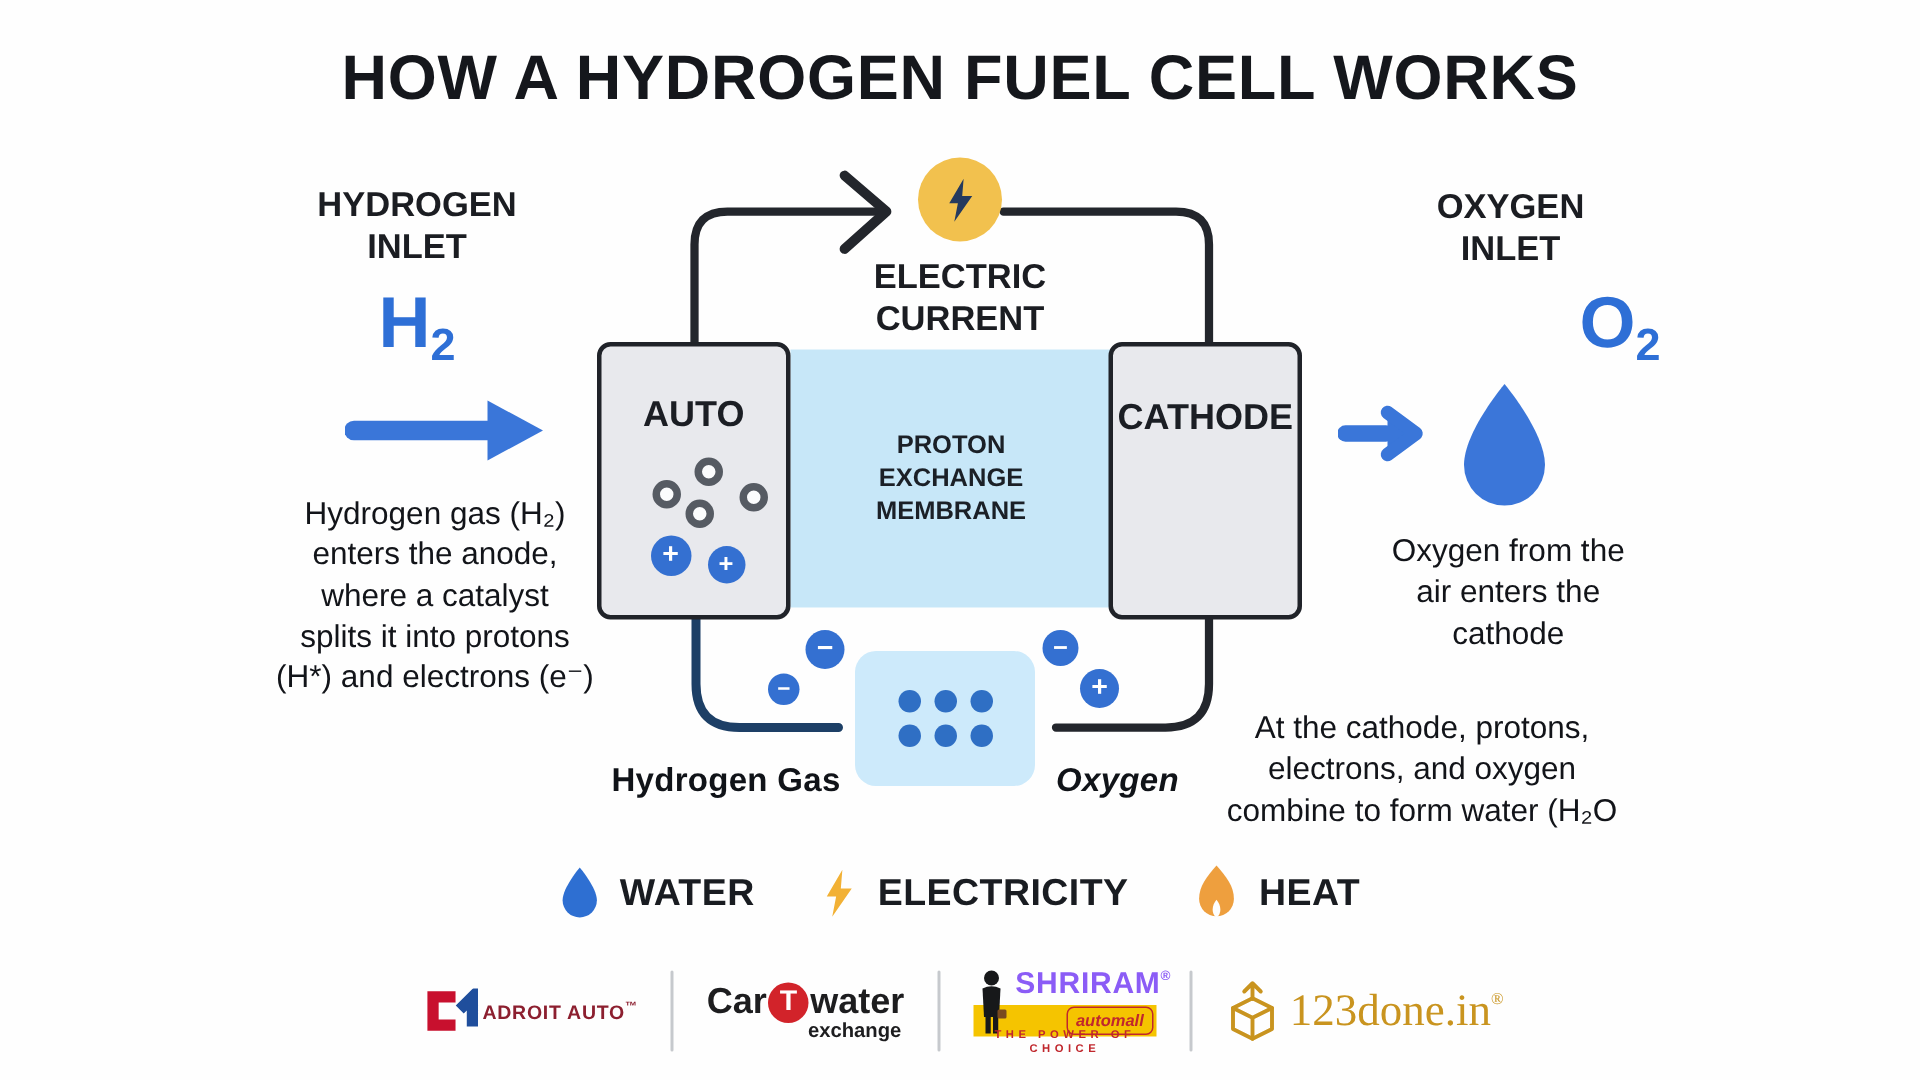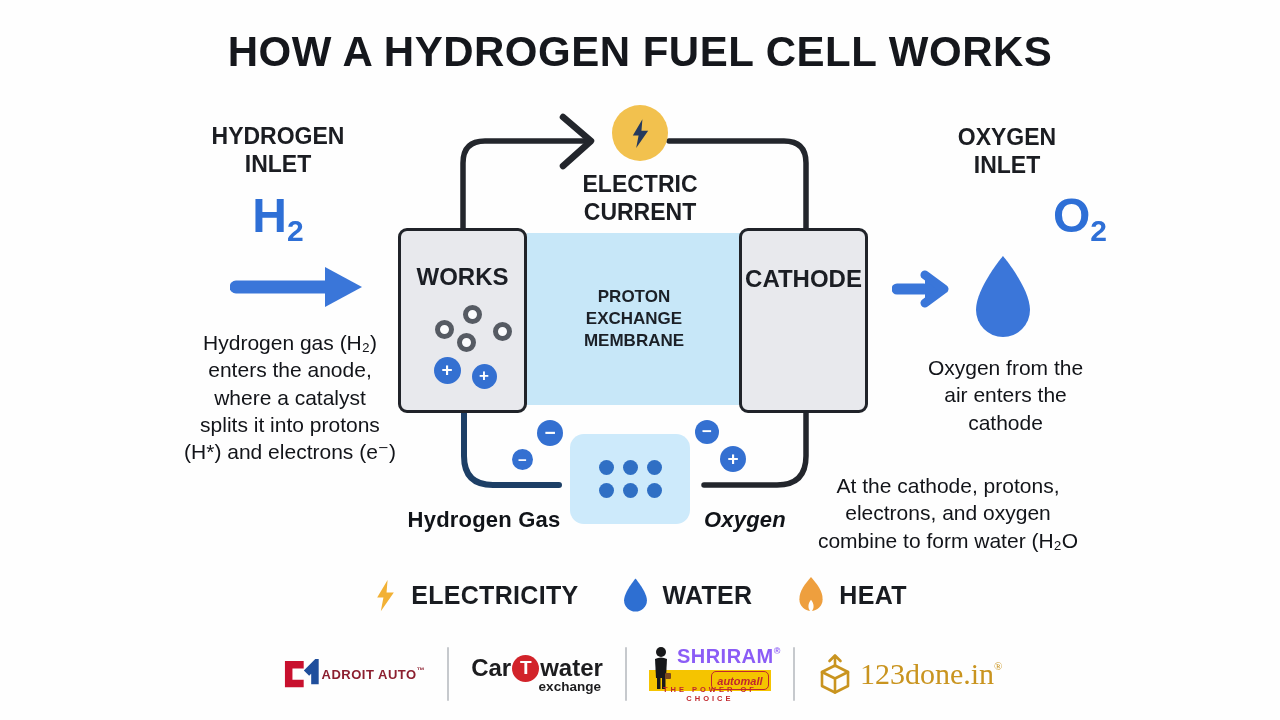--- a/index.html
+++ b/index.html
@@ -112,21 +112,21 @@
 splits it into protons
 (H*) and electrons (e⁻)</div>
 
   <div class="abs membrane">
     <div class="membrane-label pre">PROTON
 EXCHANGE
 MEMBRANE</div>
   </div>
 
   <div class="abs cell-box" style="left:398px;top:228px;width:123px;height:179px;">
-    <div class="cell-label" style="top:32px;">WORKS</div>
+    <div class="cell-label" style="top:32px;">AUTO</div>
     <span class="ring" style="left:61.5px;top:73.5px;"></span>
     <span class="ring" style="left:33.5px;top:88.5px;"></span>
     <span class="ring" style="left:91.5px;top:90.5px;"></span>
     <span class="ring" style="left:55.5px;top:101.5px;"></span>
     <span class="badge" style="left:32.5px;top:125.5px;width:27px;height:27px;font-size:19px;">+</span>
     <span class="badge" style="left:70.5px;top:132.5px;width:25px;height:25px;font-size:17px;">+</span>
   </div>
 
   <div class="abs cell-box" style="left:739px;top:228px;width:123px;height:179px;">
     <div class="cell-label" style="top:34px;">CATHODE</div>
@@ -165,30 +165,30 @@
   </svg>
   <div class="abs para c pre" style="left:898px;top:354px;width:215px;">Oxygen from the
 air enters the
 cathode</div>
   <div class="abs para c pre" style="left:798px;top:472px;width:300px;">At the cathode, protons,
 electrons, and oxygen
 combine to form water (H₂O</div>
 
   <div class="abs legend">
     <div class="legend-item">
+      <svg width="27" height="36" viewBox="0 0 26 34">
+        <path d="M13 1 C13 1 2 14 2 22 A11 11 0 0 0 24 22 C24 14 13 1 13 1 Z" fill="#2e6fd2"></path>
+      </svg>
+      <span class="legend-label">WATER</span>
+    </div>
+    <div class="legend-item">
       <svg width="25" height="37" viewBox="0 0 24 32">
         <path d="M14 1 L4 18 H10 L7.5 31 L20 13 H13 Z" fill="#f2b135"></path>
       </svg>
       <span class="legend-label">ELECTRICITY</span>
-    </div>
-    <div class="legend-item">
-      <svg width="27" height="36" viewBox="0 0 26 34">
-        <path d="M13 1 C13 1 2 14 2 22 A11 11 0 0 0 24 22 C24 14 13 1 13 1 Z" fill="#2e6fd2"></path>
-      </svg>
-      <span class="legend-label">WATER</span>
     </div>
     <div class="legend-item">
       <svg width="30" height="38" viewBox="0 0 28 36">
         <path d="M14 1 C8 8 3 14 3 22 A11 11 0 0 0 25 22 C25 14 20 8 14 1 Z" fill="#ee9f3e"></path>
         <path d="M14 34 C10.5 31 11 26 14 22.5 C17 26 17.5 31 14 34 Z" fill="#fefefe"></path>
       </svg>
       <span class="legend-label">HEAT</span>
     </div>
   </div>
 

